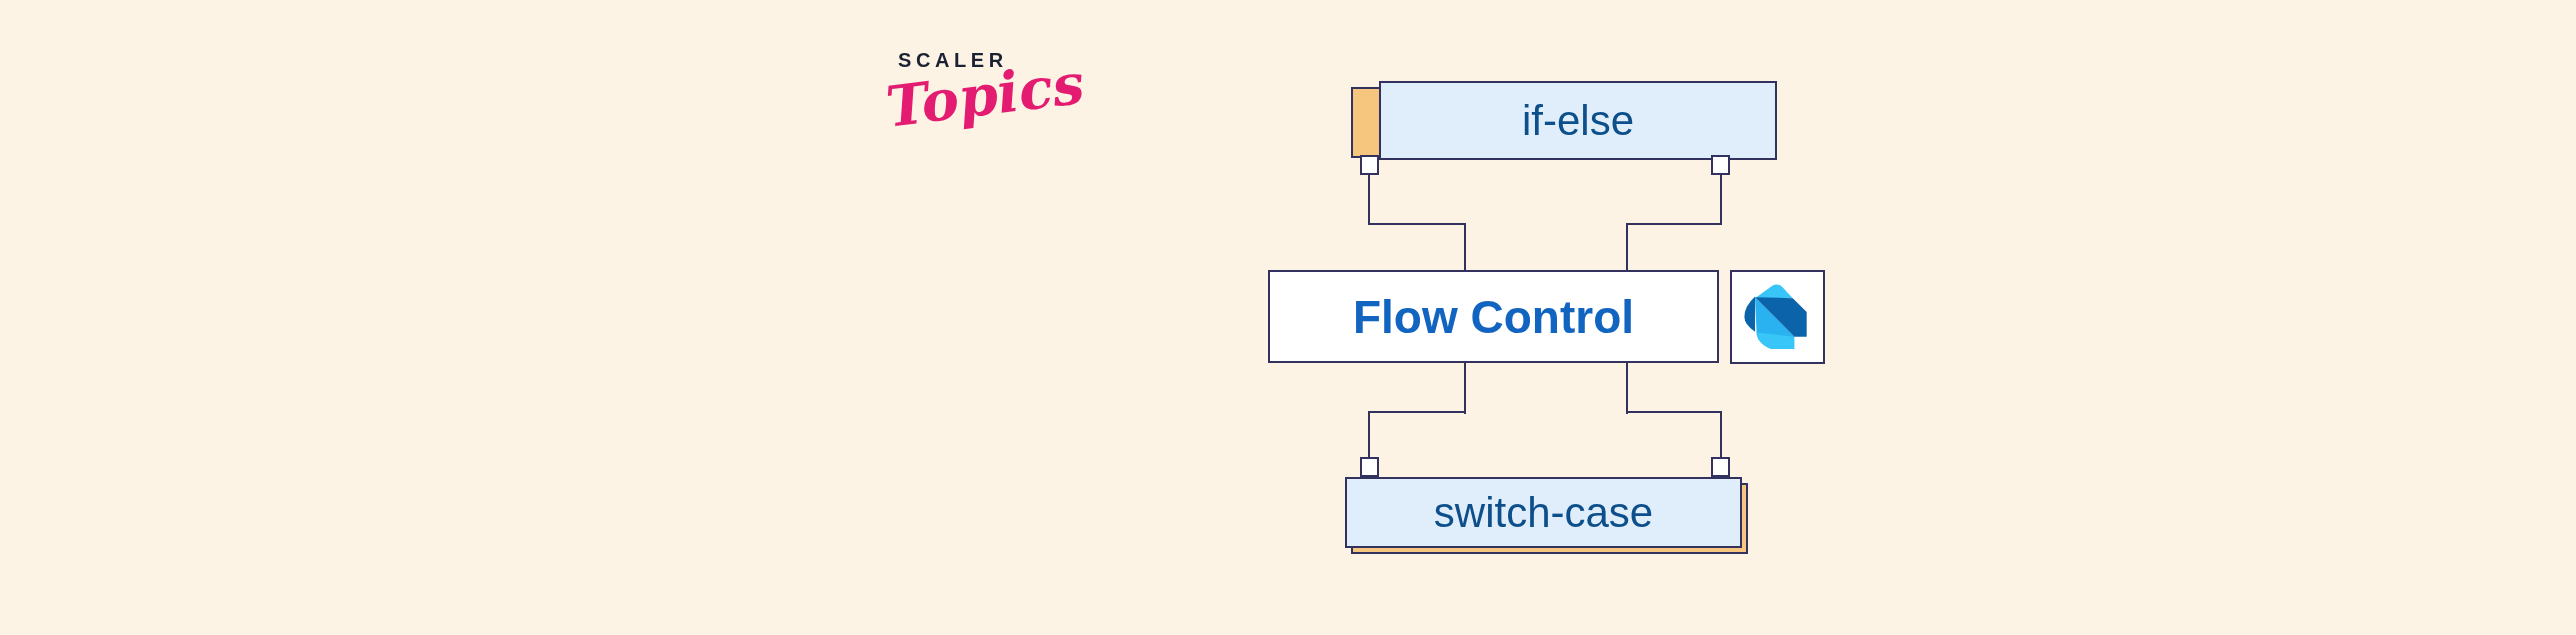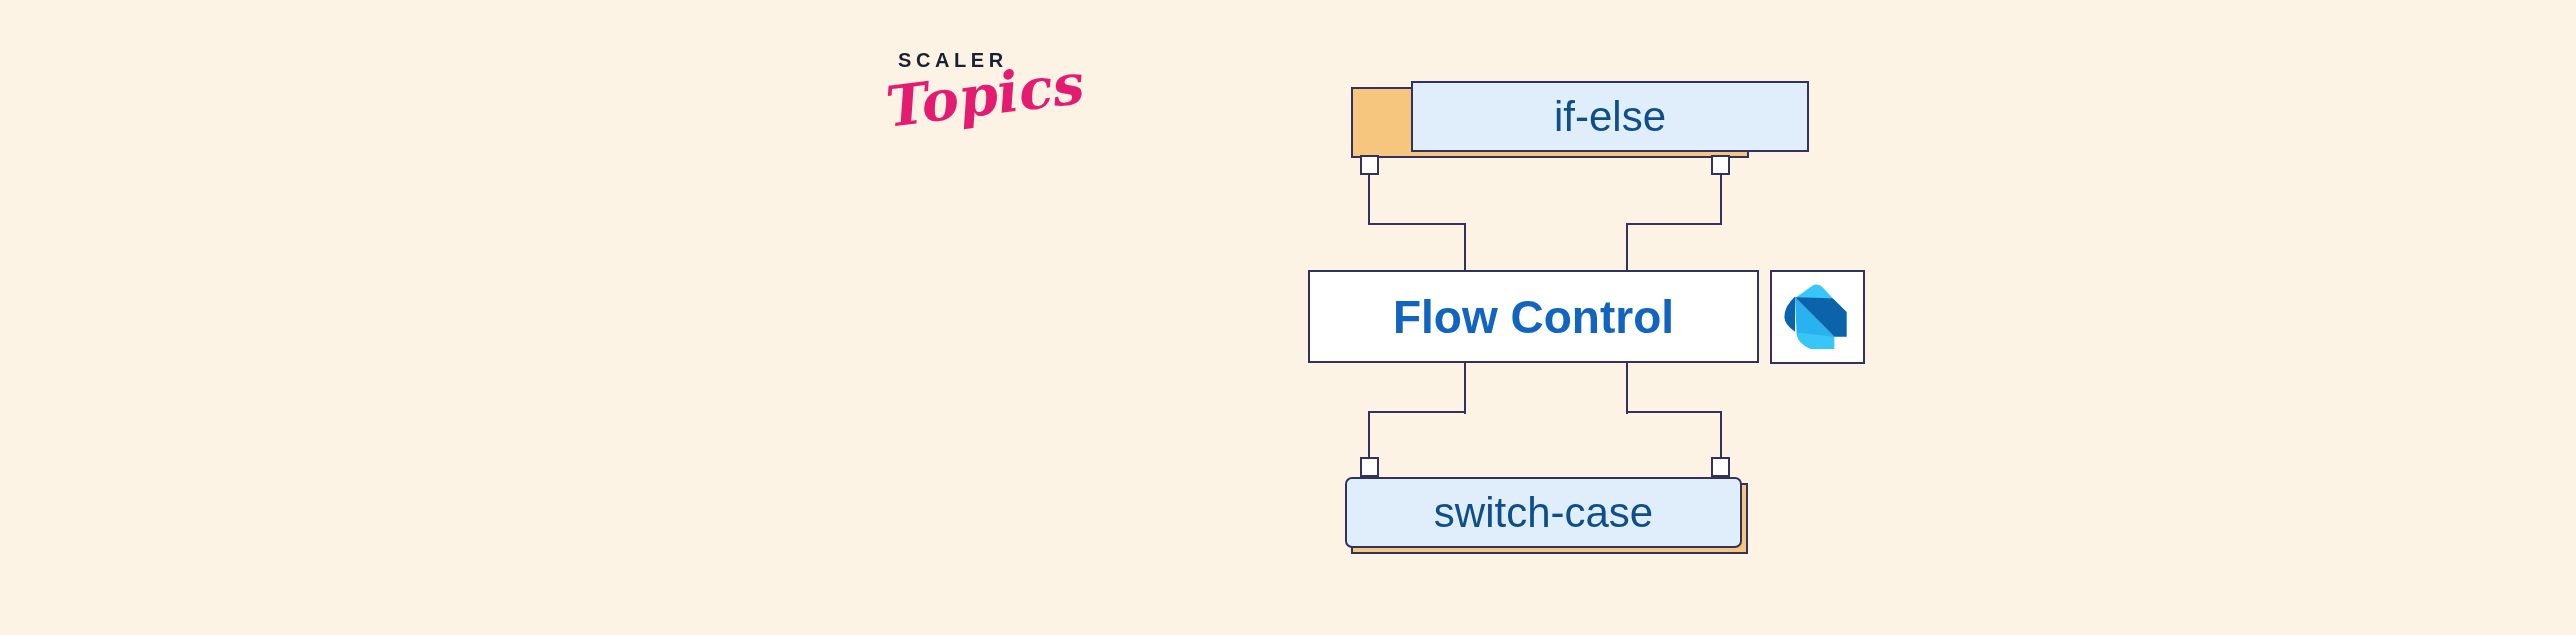--- a/index.html
+++ b/index.html
@@ -38,45 +38,45 @@
     z-index: 3;
   }
   .node-shadow {
     position: absolute;
     box-sizing: border-box;
     background: var(--shadow-orange, #f6c67e);
     border: 2.1px solid var(--outline, #33315e);
     z-index: 1;
   }
   .blue-node { background: var(--node-fill-blue, #e0eefb); }
-  .white-node { background: var(--node-fill-white, #ffffff); border-width: 2.6px; margin-left: 40px; }
+  .white-node { background: var(--node-fill-white, #ffffff); border-width: 2.6px; }
 
   .node-label {
     font-size: 42px;
     color: var(--label-blue, #0d4f8b);
     white-space: nowrap;
   }
   .title-label {
     font-size: 46px; font-weight: 700;
     color: var(--title-blue, #1164c0);
     white-space: nowrap;
   }
 
   
-  .node-if-else       { left: 1411px; top: 81px; width: 398px; height: 71px; }
+  .node-if-else       { left: 1379px; top: 81px; width: 398px; height: 79px; }
   .shadow-if-else     { left: 1351px; top: 87px; width: 398px; height: 71px; }
 
   
   .node-flow-control  { left: 1268px; top: 270px; width: 451px; height: 93px; }
 
   
   .node-dart          { left: 1730px; top: 270px; width: 95px; height: 94px; }
 
   
-  .node-switch-case   { left: 1345px; top: 477px; width: 397px; height: 71px; border-radius: 7px; }
+  .node-switch-case   { left: 1345px; top: 477px; width: 397px; height: 71px; }
   .shadow-switch-case { left: 1351px; top: 483px; width: 397px; height: 71px; }
 
   
   .stub {
     position: absolute;
     box-sizing: border-box;
     width: 18.5px; height: 19.6px;
     background: #ffffff;
     border: 2.1px solid var(--outline, #33315e);
     z-index: 4;

